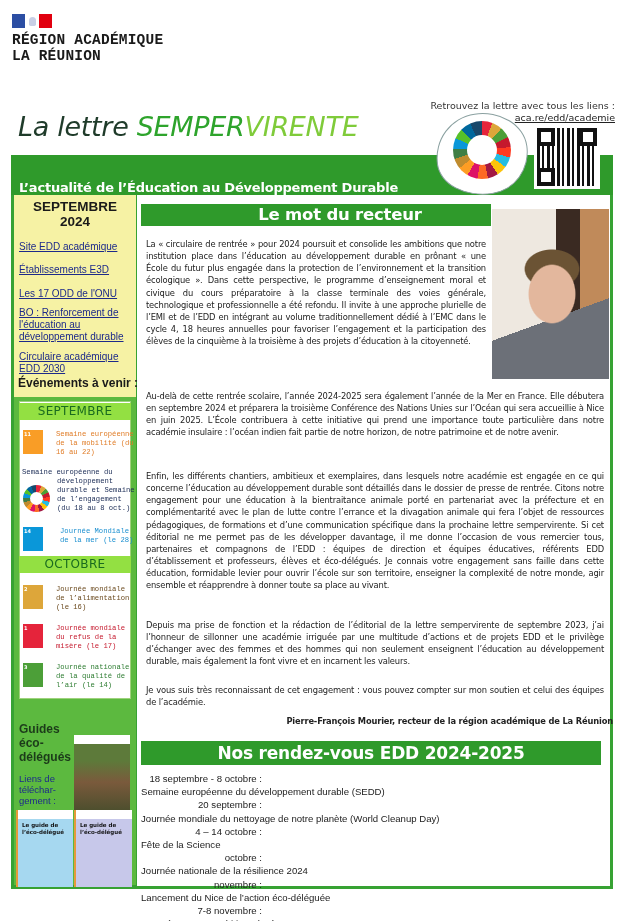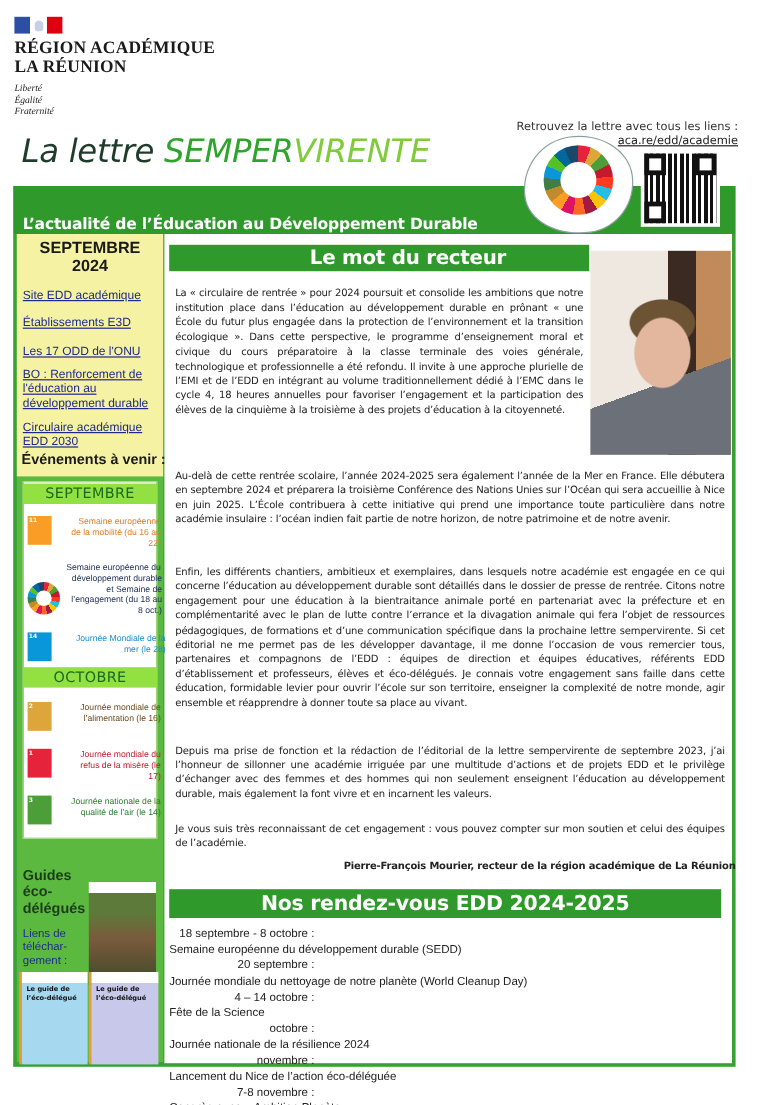--- a/index.html
+++ b/index.html
@@ -6,21 +6,21 @@
   html, body { width: 637px; height: 921px; background: #ffffff; overflow: hidden; }
   body { position: relative; font-family: "DejaVu Sans", sans-serif; color: #222; }
 
   
   .logo-block { position: absolute; left: 12px; top: 14px; }
   .flag { display: flex; width: 40px; height: 14px; margin-bottom: 5px; }
   .flag .b { width: 13px; background: #2c4ea3; }
   .flag .w { width: 14px; background: #fff; position: relative; }
   .flag .w::after { content: ""; position: absolute; left: 4px; top: 3px; width: 7px; height: 9px; border-radius: 4px 4px 2px 2px; background: #c8cfe5; }
   .flag .r { width: 13px; background: #e1000f; }
-  .region-name { font-family: Liberation Serif, serif; font-weight: bold; font-size: 14.5px; line-height: 15.5px; color: #1a1a1a; letter-spacing: 0.2px; }
+  .region-name { font-family: Liberation Mono, monospace; font-weight: bold; font-size: 14.5px; line-height: 15.5px; color: #1a1a1a; letter-spacing: 0.2px; }
   .motto { margin-top: 5px; font-family: "Liberation Serif", serif; font-style: italic; font-size: 8px; line-height: 9.5px; color: #222; }
 
   .title { position: absolute; left: 18px; top: 111px; font-family: "DejaVu Sans", sans-serif; font-style: italic; font-size: 27px; letter-spacing: -0.3px; color: #1f3b2a; white-space: nowrap; }
   .title .semper { color: #2ea42c; }
   .title .virente { color: #7fcb3a; }
 
   .banner { position: absolute; left: 11px; top: 155px; width: 602px; height: 40px; background: #2f9a2b; }
   .banner-text { position: absolute; left: 8px; top: 11px; font-family: "DejaVu Sans", sans-serif; font-size: 13px; font-weight: bold; color: #fff; letter-spacing: -0.2px; margin-top: 14px; }
 
   .island { position: absolute; left: 436px; top: 113px; width: 92px; height: 82px; background: #fff; border: 1.5px solid #8aa0a0; border-radius: 48% 52% 45% 55% / 55% 48% 52% 45%; transform: rotate(-8deg); }
@@ -47,21 +47,21 @@
   .sidebar { position: absolute; left: 14px; top: 195px; width: 122px; height: 690px; background: #5cb93f; }
   .sidebar-top { position: absolute; left: 14px; top: 195px; width: 122px; height: 202px; background: #f6f2a4; }
   .main { position: absolute; left: 137px; top: 195px; width: 473px; height: 691px; background: #fff; }
 
   .month-title { position: absolute; left: 14px; top: 199px; width: 122px; text-align: center; font-family: "Liberation Sans", sans-serif; font-weight: bold; font-size: 13.5px; line-height: 15px; color: #1a1a1a; }
   .side-link { position: absolute; left: 19px; font-family: "Liberation Sans", sans-serif; font-size: 10px; line-height: 12px; color: #1d2a8a; text-decoration: underline; width: 118px; }
   .events-head { position: absolute; left: 18px; top: 376px; font-family: "Liberation Sans", sans-serif; font-weight: bold; font-size: 12px; color: #1a1a1a; }
 
   .events-panel { position: absolute; left: 19px; top: 401px; width: 112px; height: 298px; background: #fff; border: 1px solid #9ed27c; }
   .month-band { position: absolute; left: 19px; width: 112px; height: 17px; background: #93e042; text-align: center; font-family: "DejaVu Sans", sans-serif; font-size: 12px; line-height: 17px; color: #1a6b1f; letter-spacing: 0.3px; }
-  .ev { position: absolute; font-family: Liberation Sans, sans-serif; font-size: 7.2px; line-height: 9px; text-align: right; }
+  .ev { position: absolute; font-family: Liberation Mono, monospace; font-size: 7.2px; line-height: 9px; }
   .sdg-tile { position: absolute; width: 20px; height: 24px; color: #fff; font-size: 5px; padding: 1px; font-weight: bold; }
   .mini-ring { position: absolute; left: 23px; top: 485px; width: 27px; height: 27px; border-radius: 50%;
     background: conic-gradient(#e5243b 0 21deg,#dda63a 21deg 42deg,#4c9f38 42deg 63deg,#c5192d 63deg 84deg,#ff3a21 84deg 105deg,#26bde2 105deg 126deg,#fcc30b 126deg 147deg,#a21942 147deg 168deg,#fd6925 168deg 189deg,#dd1367 189deg 210deg,#fd9d24 210deg 231deg,#bf8b2e 231deg 252deg,#3f7e44 252deg 273deg,#0a97d9 273deg 294deg,#56c02b 294deg 315deg,#00689d 315deg 336deg,#19486a 336deg 360deg); }
   .mini-ring::after { content: ""; position: absolute; left: 7px; top: 7px; width: 13px; height: 13px; border-radius: 50%; background: #fff; }
 
   .guides-title { position: absolute; left: 19px; top: 722px; font-family: "Liberation Sans", sans-serif; font-weight: bold; font-size: 12px; line-height: 14px; color: #1c3b1a; }
   .guides-links { position: absolute; left: 19px; top: 773px; font-family: "Liberation Sans", sans-serif; font-size: 9.5px; line-height: 11px; color: #1d2a8a; }
   .guide-cover { position: absolute; }
   .cover-photo { left: 74px; top: 735px; width: 56px; height: 86px; background: linear-gradient(180deg,#fff 0 9px,#5d7a3a 9px 30%,#7a5a3c 55%,#3c4a28 100%); }
   .cover-1 { left: 16px; top: 810px; width: 57px; height: 77px; background: linear-gradient(180deg,#fff 0 9px,#a6d8f0 9px 100%); border-left: 2px solid #e69a3a; }
@@ -88,25 +88,20 @@
 <body>
 
 <div class="logo-block">
   <div class="flag">
       <span class="b"></span>
       <span class="w"></span>
       <span class="r"></span>
     </div>
   <div class="region-name">RÉGION ACADÉMIQUE</div>
   <div class="region-name">LA RÉUNION</div>
-  <div class="motto">
-    <div>Liberté</div>
-    <div>Égalité</div>
-    <div>Fraternité</div>
-  </div>
 </div>
 
 <div class="title">
   <span>La lettre </span><span class="semper">SEMPER</span><span class="virente">VIRENTE</span>
 </div>
 
 <div class="banner">
   <div class="banner-text">L’actualité de l’Éducation au Développement Durable</div>
 </div>
 

